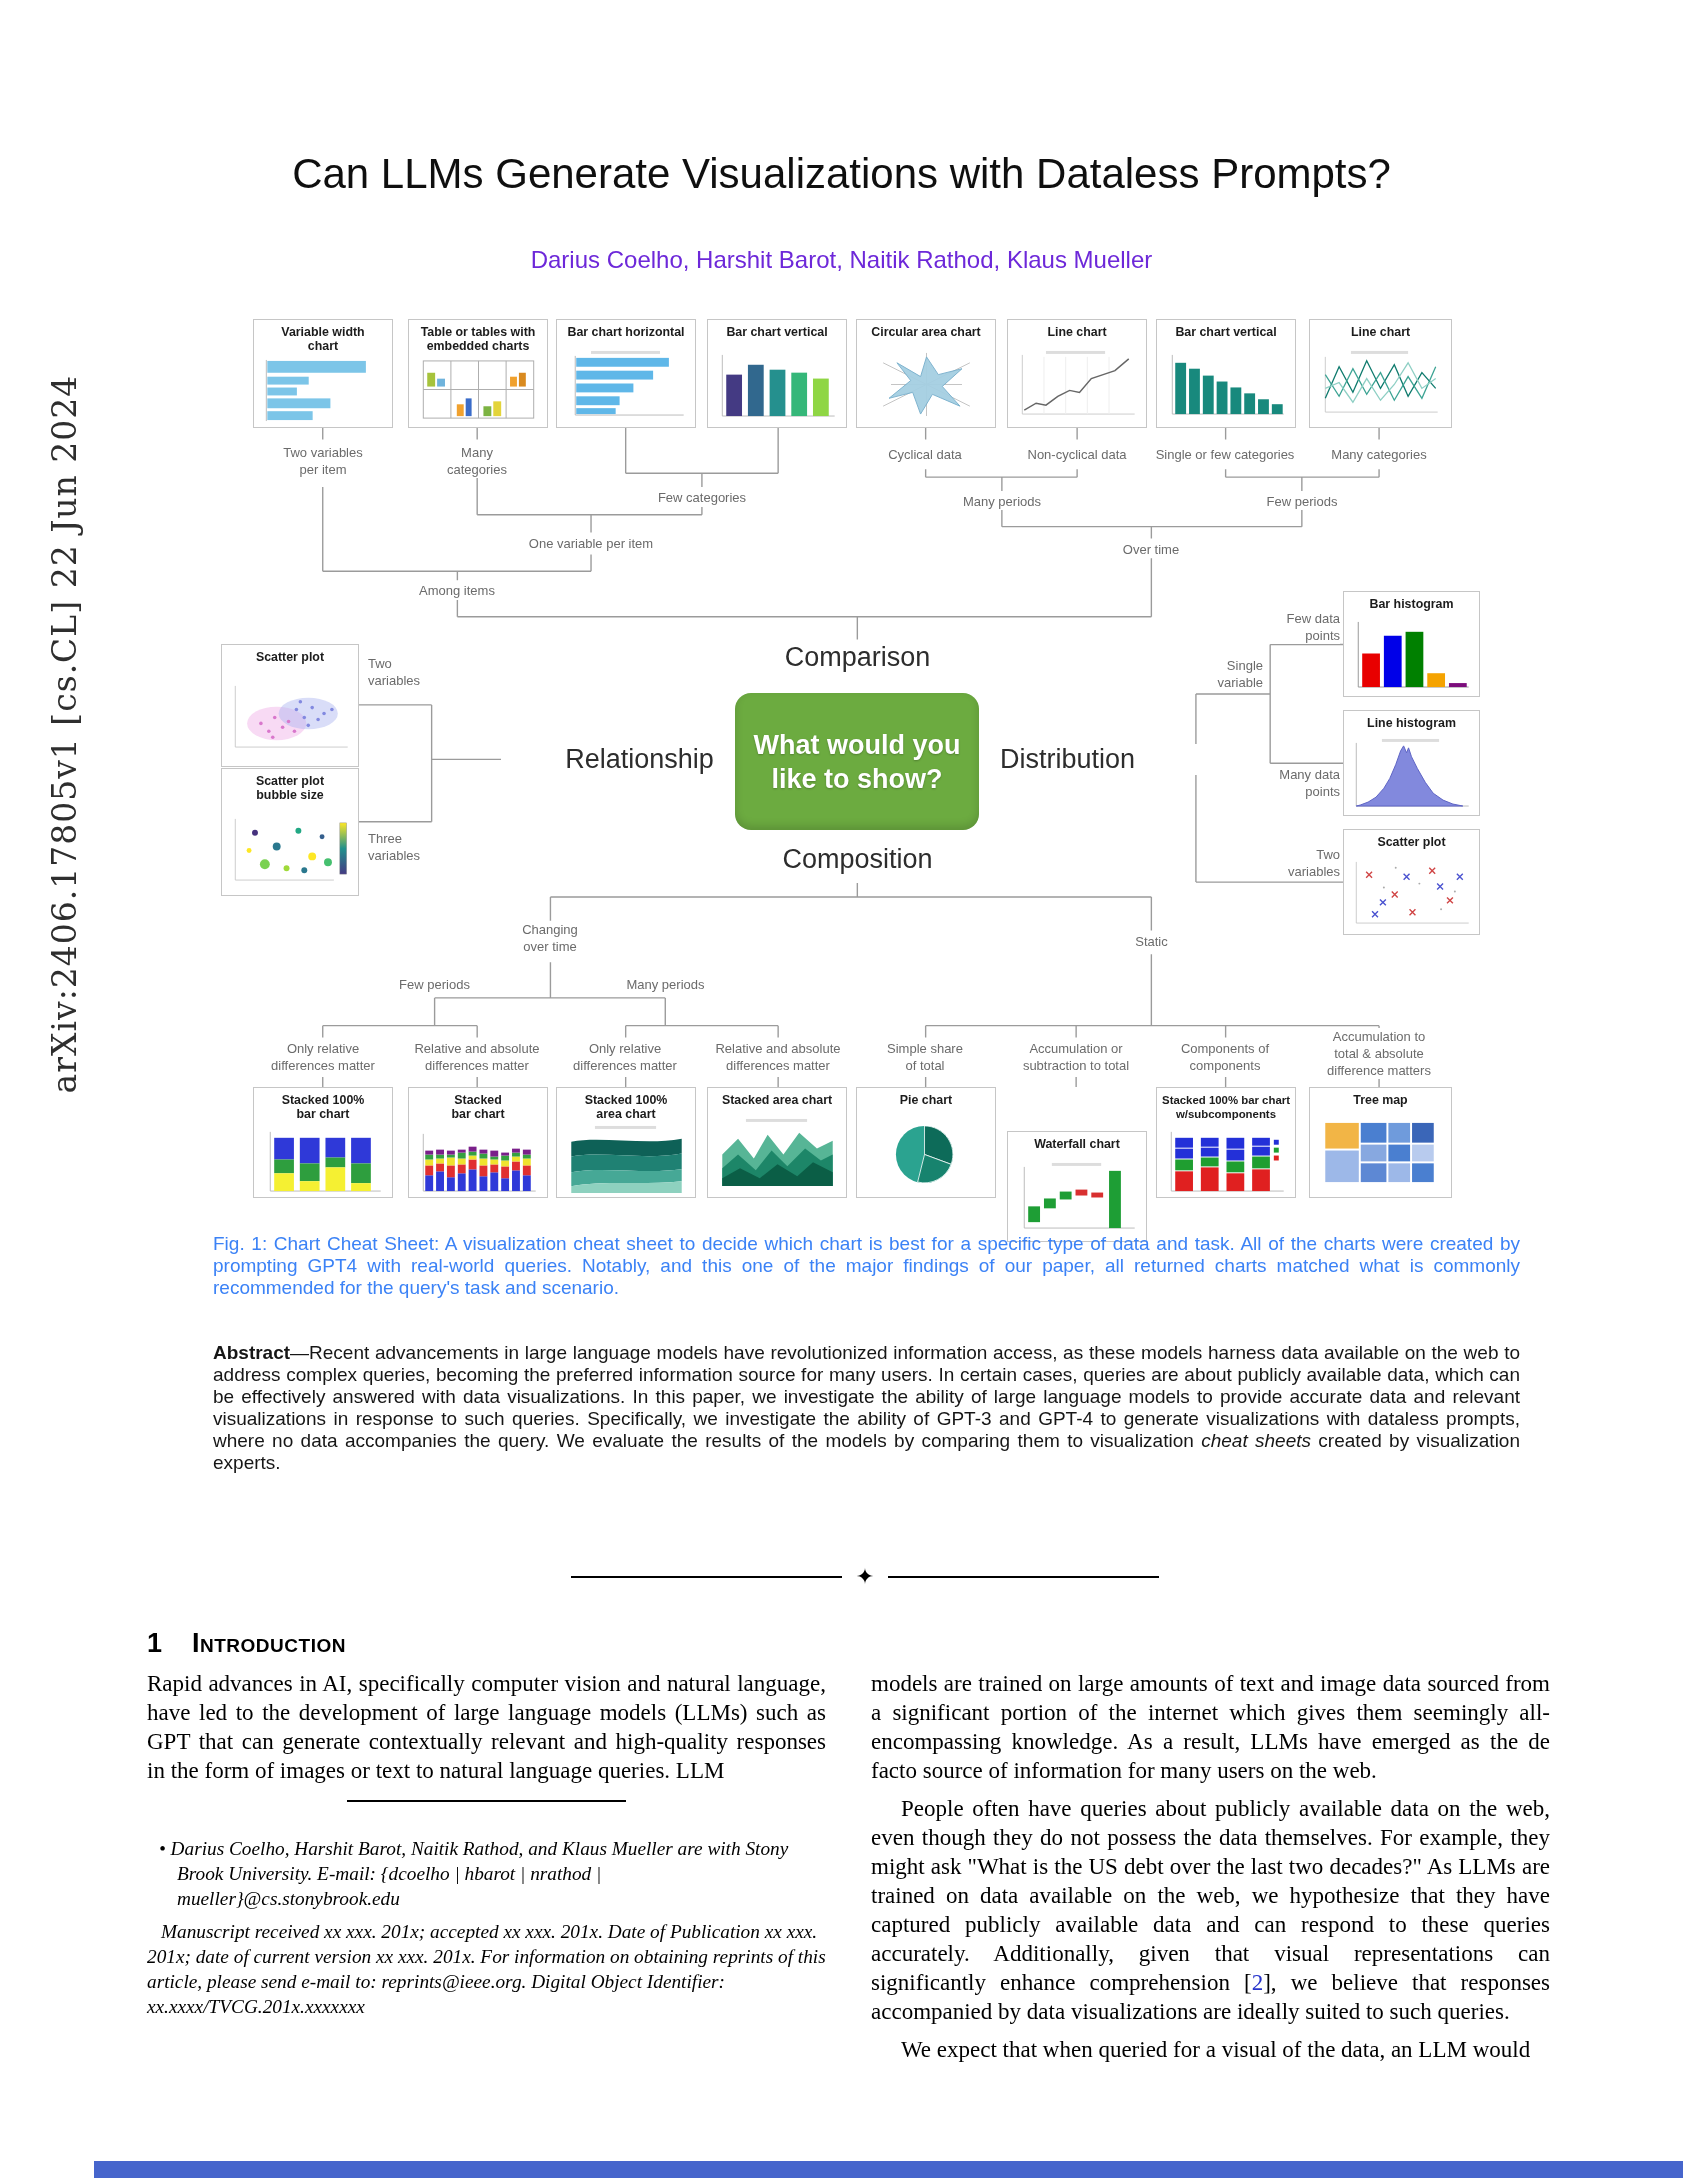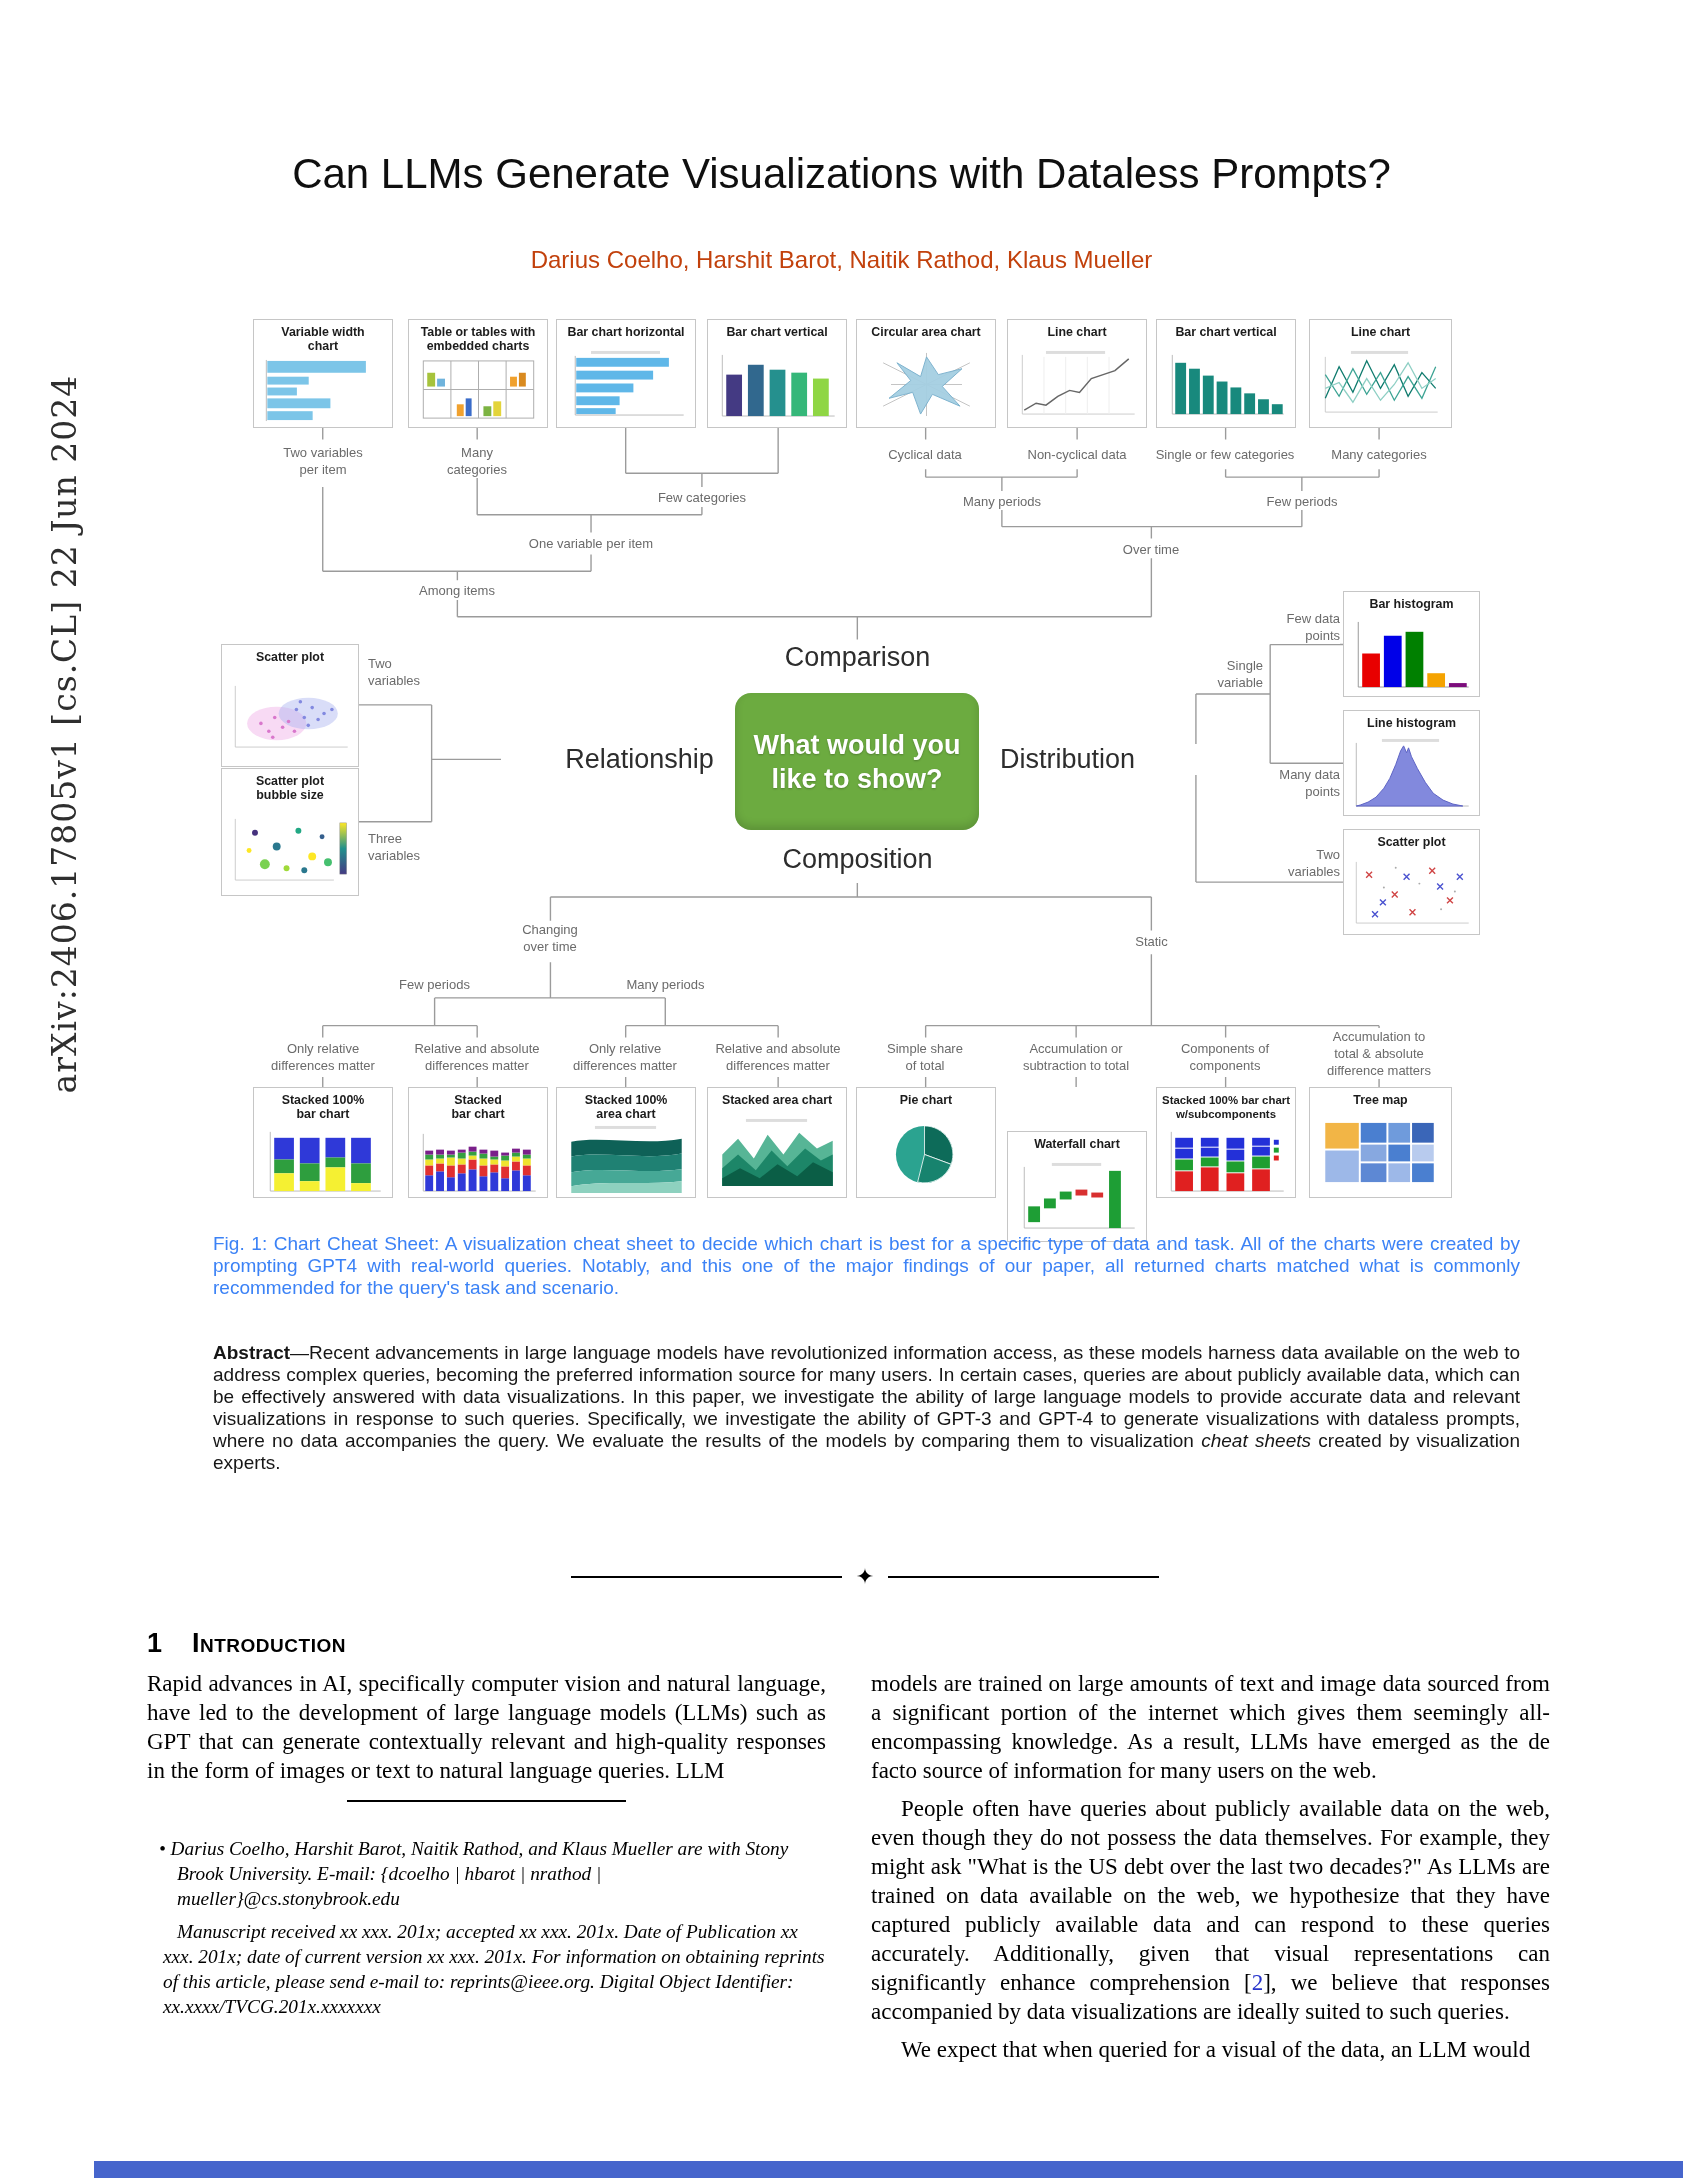--- a/index.html
+++ b/index.html
@@ -5,21 +5,21 @@
   html,body{margin:0;padding:0;background:#fff;}
   .page{position:relative;width:1683px;height:2178px;background:#fff;overflow:hidden;
         font-family:"Liberation Sans",sans-serif;color:#111;}
 
   .arxiv-side{position:absolute;left:-270px;top:735px;width:673px;height:44px;
       transform:rotate(-90deg);text-align:center;white-space:nowrap;
       font-family:"DejaVu Serif",serif;font-size:33px;color:#2e2e2e;letter-spacing:1px;}
 
   .title{position:absolute;left:0;top:150px;width:1683px;margin:0;text-align:center;
       font-size:42px;font-weight:500;color:#0f0f0f;}
-  .authors{position:absolute;left:0;top:246px;width:1683px;text-align:center;font-size:24px;color:#c2410c;}
+  .authors{position:absolute;left:0;top:246px;width:1683px;text-align:center;font-size:24px;color:#6d28d9;}
 
   .tree-lines{position:absolute;left:0;top:0;pointer-events:none;}
 
   .card{position:absolute;background:#fff;border:1px solid #c6c6c6;box-sizing:border-box;
       display:flex;flex-direction:column;align-items:center;}
   .card-title{font-weight:bold;font-size:12.4px;line-height:14.4px;color:#1c1c1c;
       padding-top:5px;white-space:pre-line;text-align:center;}
   .card-title.small{font-size:11.4px;}
   .card svg{display:block;margin:auto;}
 
@@ -53,21 +53,21 @@
       line-height:29px;color:#000;text-align:justify;}
   .col p{margin:0;}
   .col p + p{margin-top:9px;text-indent:30px;}
   .cite{color:#2633cc;text-decoration:none;cursor:pointer;}
 
   .fn-rule{position:absolute;left:347px;top:1800px;width:279px;height:2px;background:#000;}
   .footnotes{position:absolute;left:147px;top:1836px;width:679px;font-family:"Liberation Serif",serif;
       font-style:italic;font-size:19.3px;line-height:25px;color:#000;}
   .fn{margin:0;}
   .fn.hang{padding-left:30px;text-indent:-18px;}
-  .fn.man{margin-top:8px;text-indent:14px;margin-left:16px;}
+  .fn.man{margin-top:8px;text-indent:14px;}
 
   .bottom-bar{position:absolute;left:94px;top:2161px;width:1589px;height:17px;background:#4665cc;}
 </style>
 </head>
 <body>
 
 <div class="page">
 
   <div class="arxiv-side">arXiv:2406.17805v1  [cs.CL]  22 Jun 2024</div>
   <h1 class="title">Can LLMs Generate Visualizations with Dataless Prompts?</h1>

